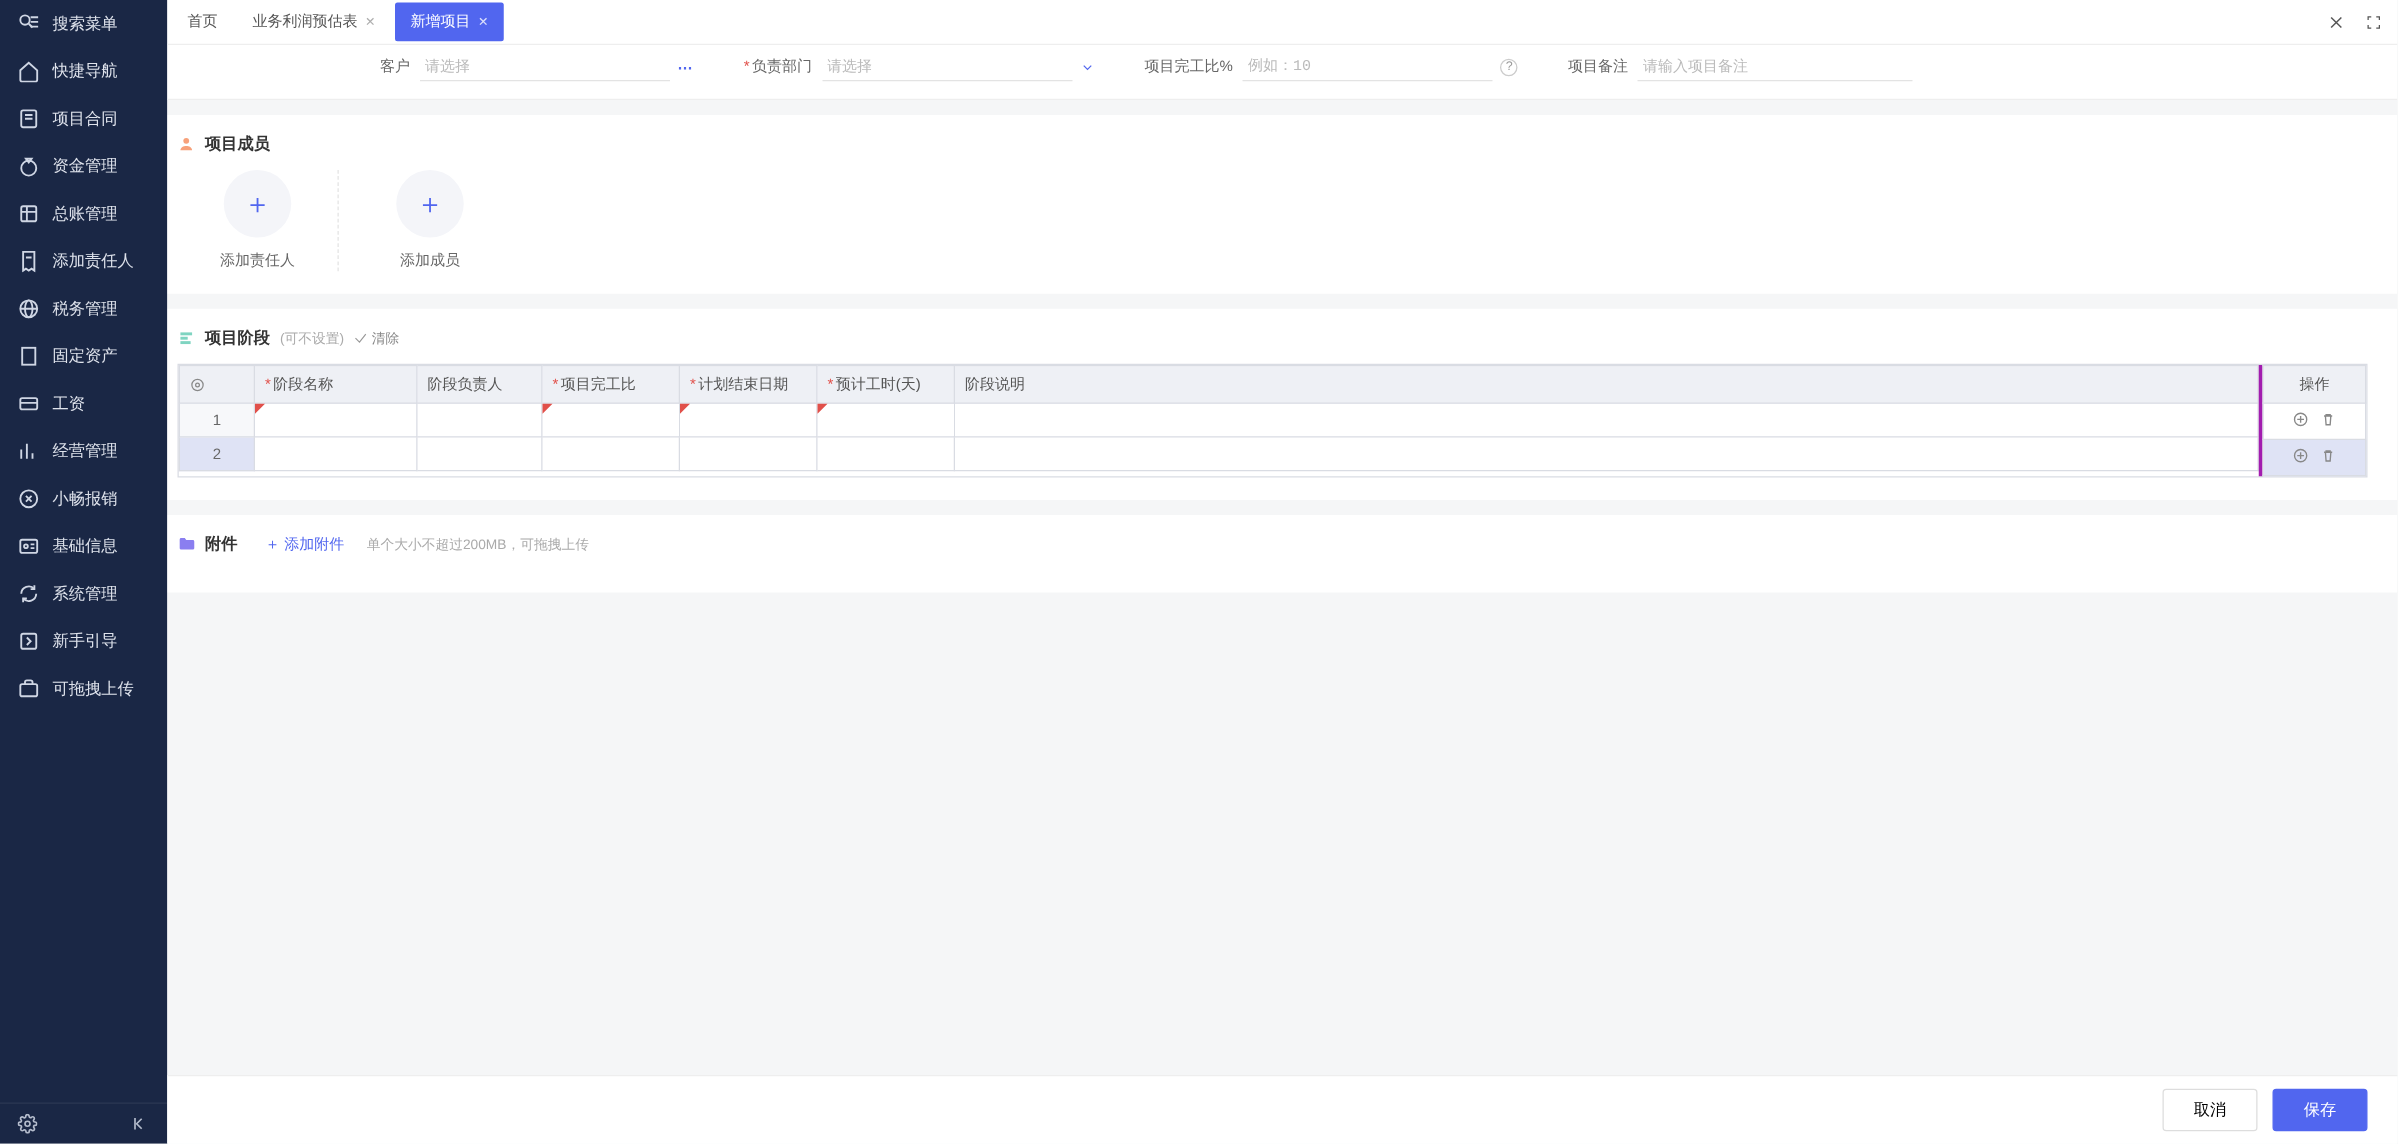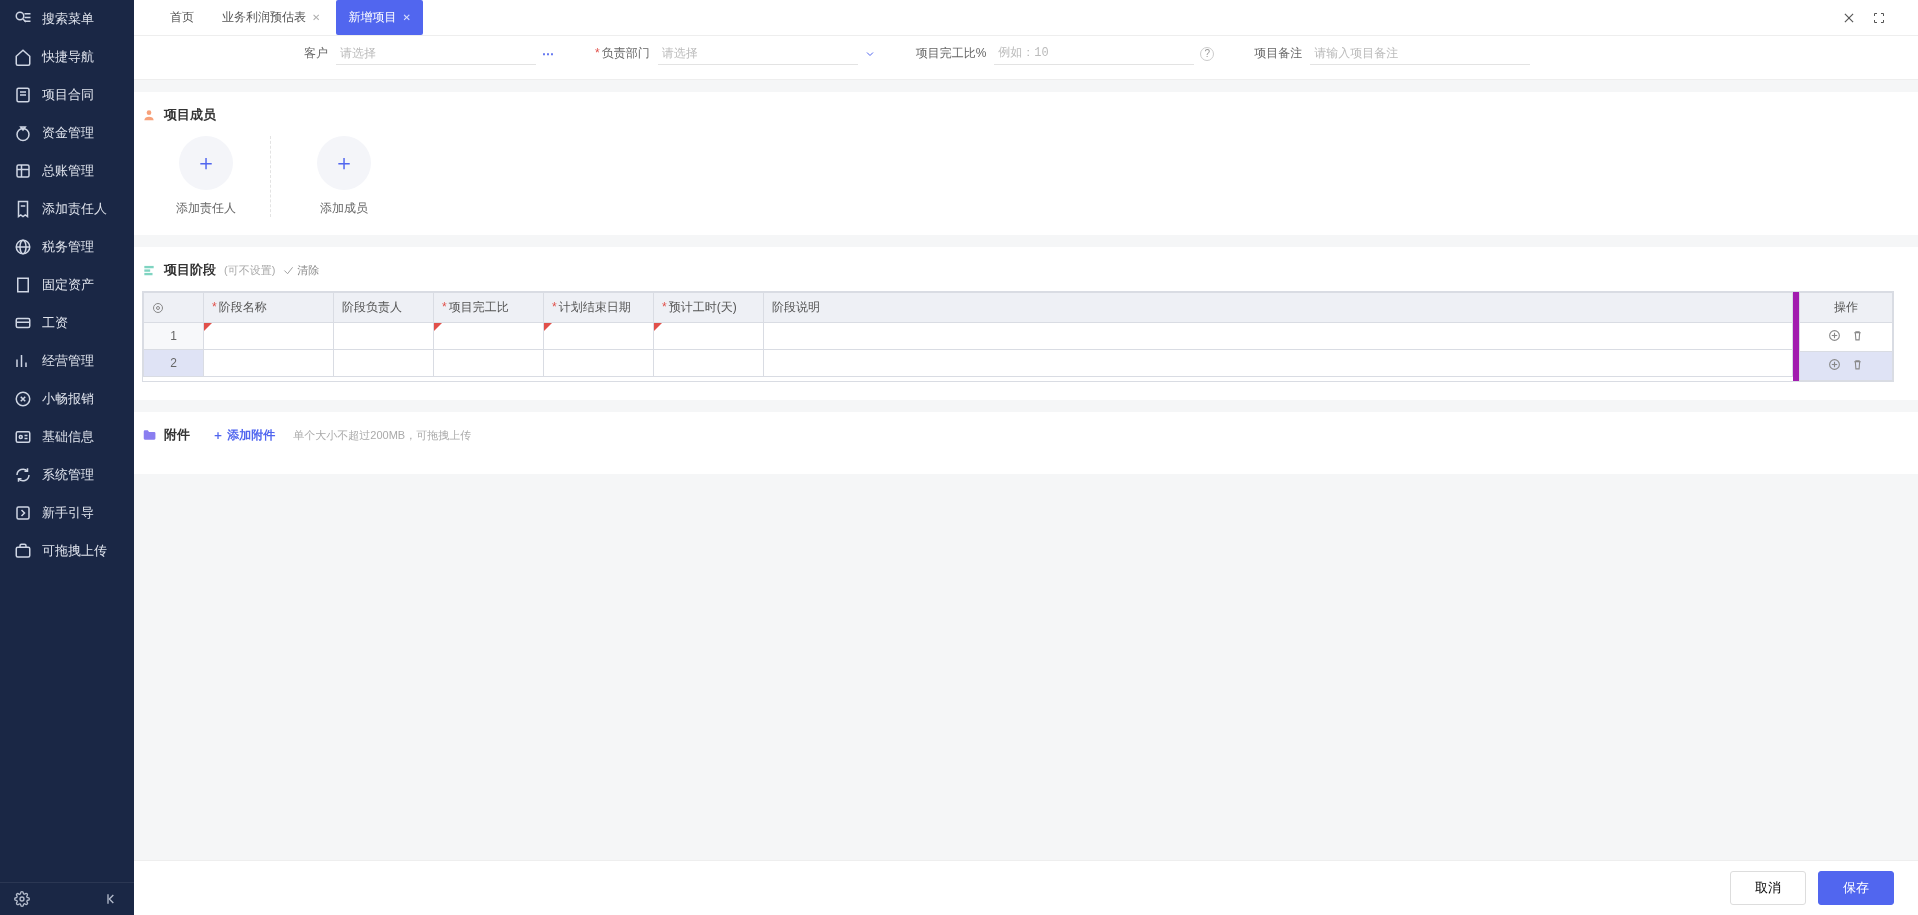--- a/index.html
+++ b/index.html
@@ -37,22 +37,23 @@
       padding: 8px 14px;
       border-top: 1px solid rgba(255,255,255,0.08);
     }
     .sidebar-bottom .icon-btn { cursor:pointer; opacity:0.85; }
 
     
     .main { flex: 1; display: flex; flex-direction: column; background:#fff; position:relative; min-width:0;}
     .tabs-bar {
       height: 36px;
       display: flex;
+      align-items: center;
       border-bottom: 1px solid #eee;
-      padding: 0 24px;
+      padding: 0 4px;
       gap: 4px;
       background:#fff;
       position: relative;
     }
     .tab {
       padding: 7px 12px;
       font-size: 12px;
       color: #555;
       cursor: pointer;
       display:flex;
@@ -126,28 +127,28 @@
     th { background:#eef0f5; color:#555; font-weight:normal; }
     .th-req::before { content:"*"; color:#e1504a; margin-right:2px;}
     .col-idx { width:60px; text-align:center; }
     .row-idx { text-align:center; background:#f7f8fa; color:#666;}
     .row-idx.hover { background:#dfe3f5;}
     .red-corner { position:relative; }
     .red-corner::before {
       content:""; position:absolute; top:0; left:0;
       border-top:8px solid #e1504a; border-right:8px solid transparent;
     }
-    .table-right { width:100px; border-left:6px solid #a21caf; }
+    .table-right { width:86px; border-left:3px solid #a21caf; }
     .table-right th { text-align:center; }
     .op-cell { text-align:center; color:#888; }
     .op-cell .op { cursor:pointer; margin:0 3px; display:inline-flex;}
     .op-cell.hover { background:#dfe3f5;}
 
     
-    .attach-link { color:#5166ef; cursor:pointer; font-size:12px;font-weight:bold;}
+    .attach-link { color:#5166ef; cursor:pointer; font-size:12px;}
 
     
     .footer {
       position:absolute; left:134px; right:0; bottom:0;
       background:#fff; border-top:1px solid #eee;
       display:flex; justify-content:flex-end; gap:12px;
       padding:10px 24px;
     }
     .btn { padding:7px 24px; font-size:13px; border-radius:3px; cursor:pointer; border:1px solid #ddd; background:#fff;}
     .btn-primary { background:#5166ef; color:#fff; border-color:#5166ef;}

